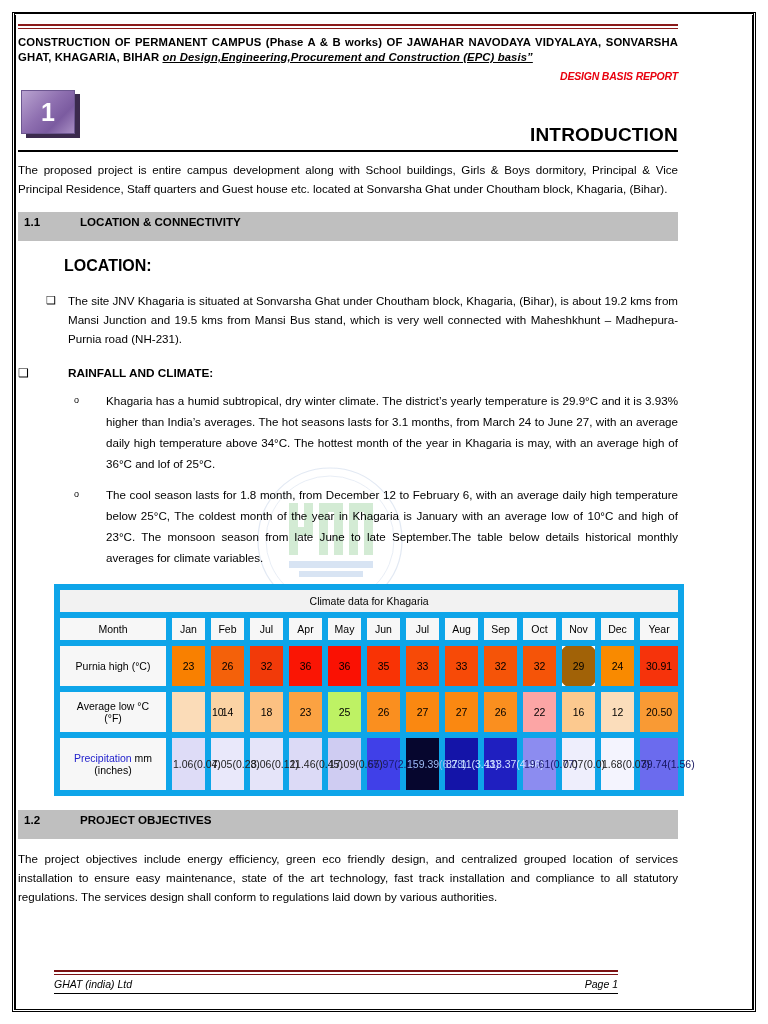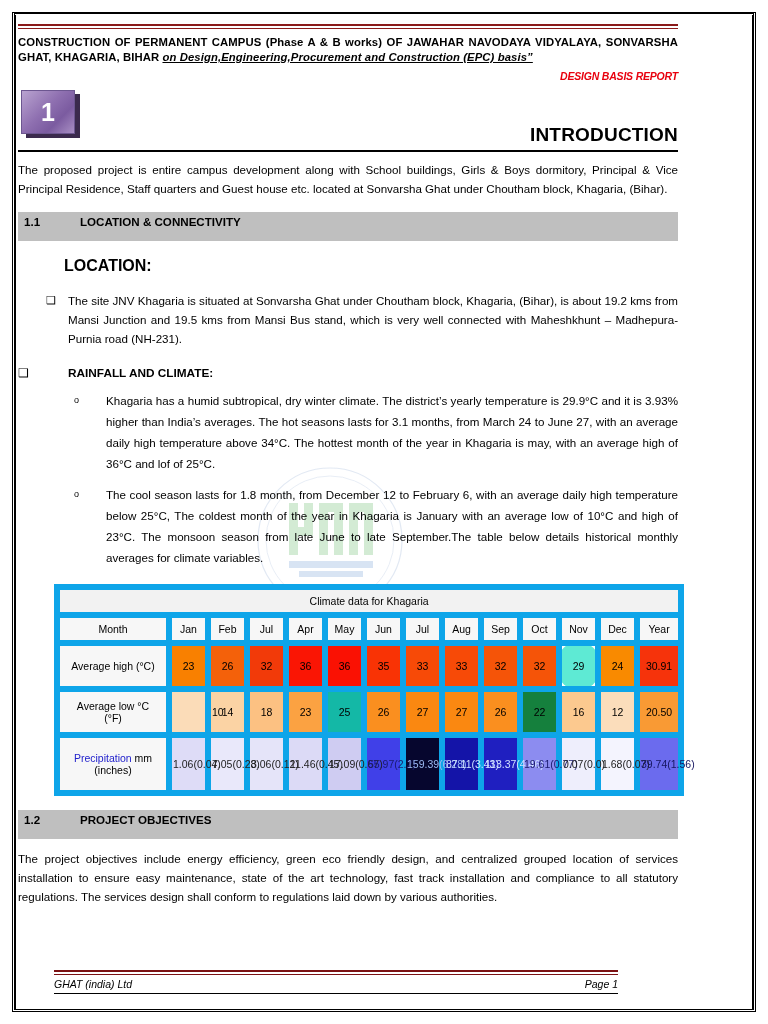--- a/index.html
+++ b/index.html
@@ -367,47 +367,47 @@
               <td class="t-monthhdr">Aug</td>
               <td class="t-monthhdr">Sep</td>
               <td class="t-monthhdr">Oct</td>
               <td class="t-monthhdr">Nov</td>
               <td class="t-monthhdr">Dec</td>
               <td class="t-monthhdr sep-col">Year</td>
             </tr>
         </thead>
         <tbody id="climate-body">
             <tr class="t-high">
-              <td class="t-rowlabel">Average high (°C)</td>
+              <td class="t-rowlabel">Purnia high (°C)</td>
               <td style="background: rgb(249, 128, 0);">23</td>
               <td style="background: rgb(244, 97, 10);">26</td>
               <td style="background: rgb(242, 58, 9);">32</td>
               <td style="background: rgb(250, 21, 4);">36</td>
               <td style="background: rgb(250, 17, 3);">36</td>
               <td style="background: rgb(249, 51, 5);">35</td>
               <td style="background: rgb(247, 74, 7);">33</td>
               <td style="background: rgb(247, 74, 7);">33</td>
               <td style="background: rgb(245, 84, 8);">32</td>
               <td style="background: rgb(245, 84, 8);">32</td>
-              <td style="background: #5eead4; border-radius: 16px;">29</td>
+              <td style="background: #a16207; border-radius: 16px;">29</td>
               <td style="background: rgb(249, 138, 0);">24</td>
               <td class="sep-col" style="background: rgb(246, 51, 11);">30.91</td>
             </tr>
             <tr class="t-low">
               <td class="t-rowlabel">Average low °C<br>(°F)</td>
               <td style="background: rgb(251, 220, 184); padding-left: 40px;">10</td>
               <td style="background: rgb(251, 211, 164);">14</td>
               <td style="background: rgb(252, 193, 130);">18</td>
               <td style="background: rgb(251, 162, 66);">23</td>
-              <td style="background: #14b8a6;">25</td>
+              <td style="background: #bef264;">25</td>
               <td style="background: rgb(250, 143, 31);">26</td>
               <td style="background: rgb(250, 136, 17);">27</td>
               <td style="background: rgb(250, 136, 17);">27</td>
               <td style="background: rgb(250, 143, 31);">26</td>
-              <td style="background: #15803d;">22</td>
+              <td style="background: #fca5a5;">22</td>
               <td style="background: rgb(252, 201, 143);">16</td>
               <td style="background: rgb(251, 221, 187);">12</td>
               <td class="sep-col" style="background: rgb(249, 154, 52);">20.50</td>
             </tr>
             <tr class="t-prec">
               <td class="t-rowlabel"><span class="prec-link">Precipitation</span> mm<br>(inches)</td>
               <td style="background: rgb(222, 220, 247); color: rgb(34, 34, 34);">1.06(0.04)</td>
               <td style="background: rgb(233, 232, 250); color: rgb(34, 34, 34);">7.05(0.28)</td>
               <td style="background: rgb(229, 228, 249); color: rgb(34, 34, 34);">3.06(0.12)</td>
               <td style="background: rgb(220, 218, 246); color: rgb(34, 34, 34);">11.46(0.45)</td>

